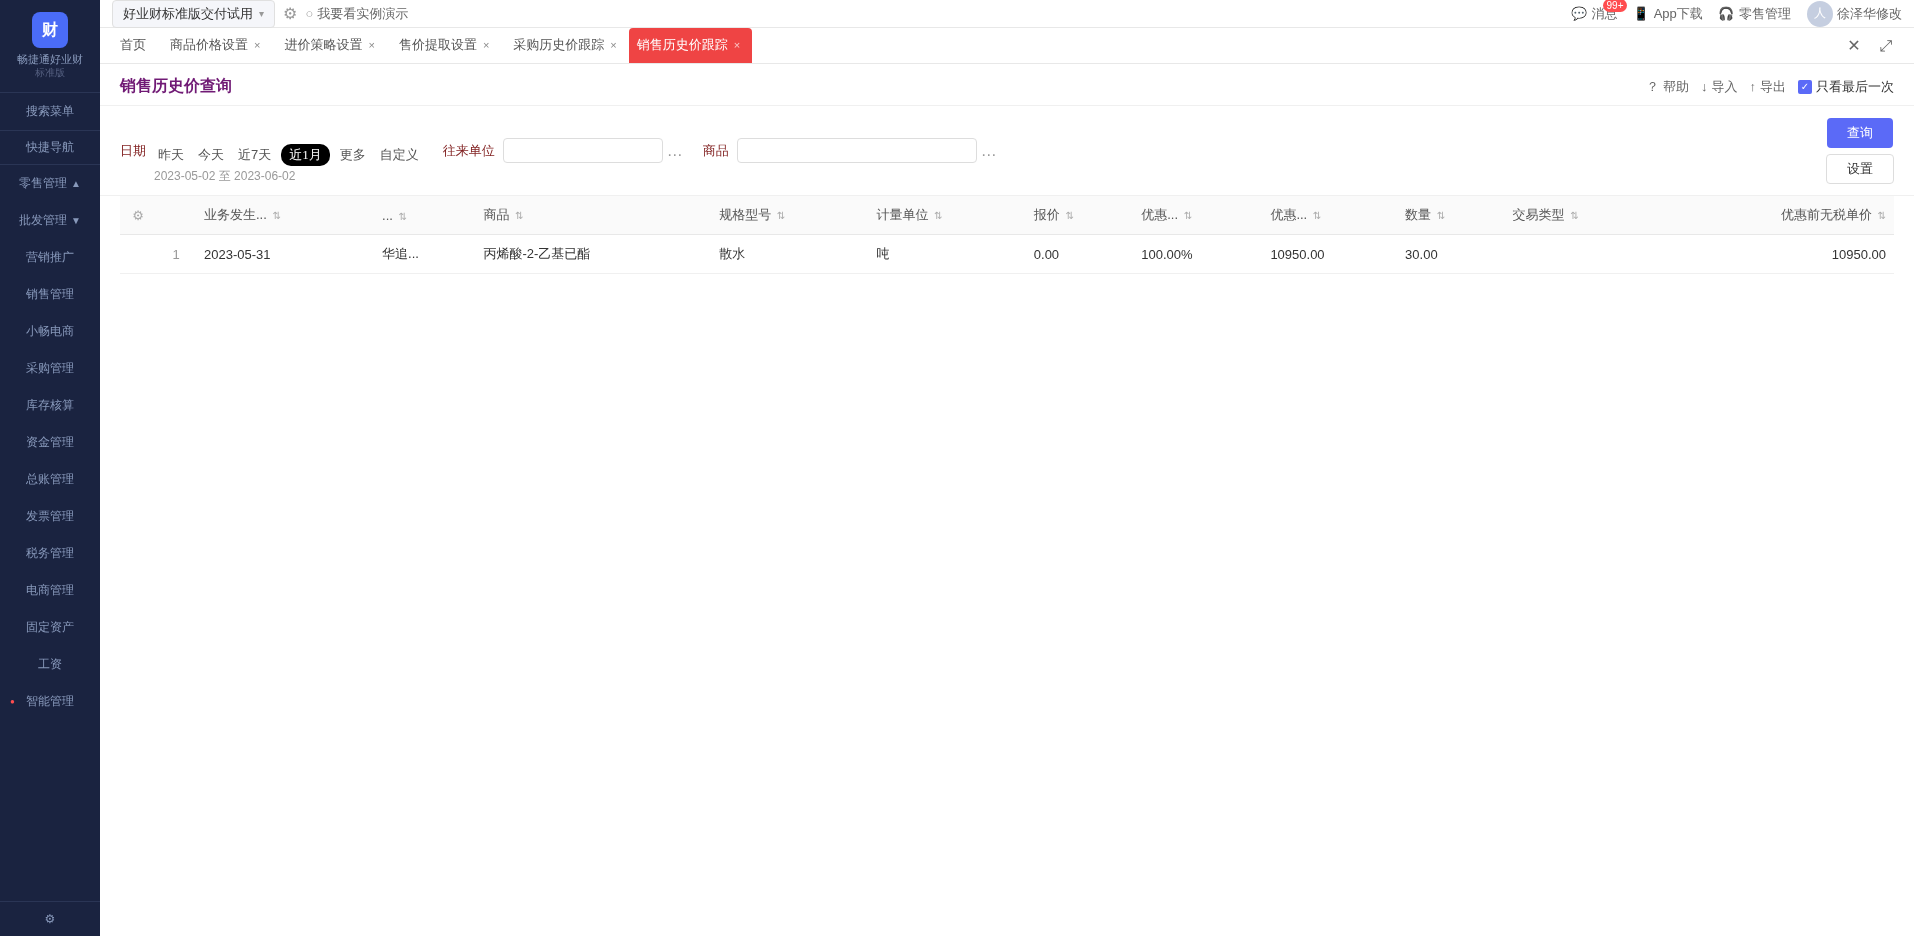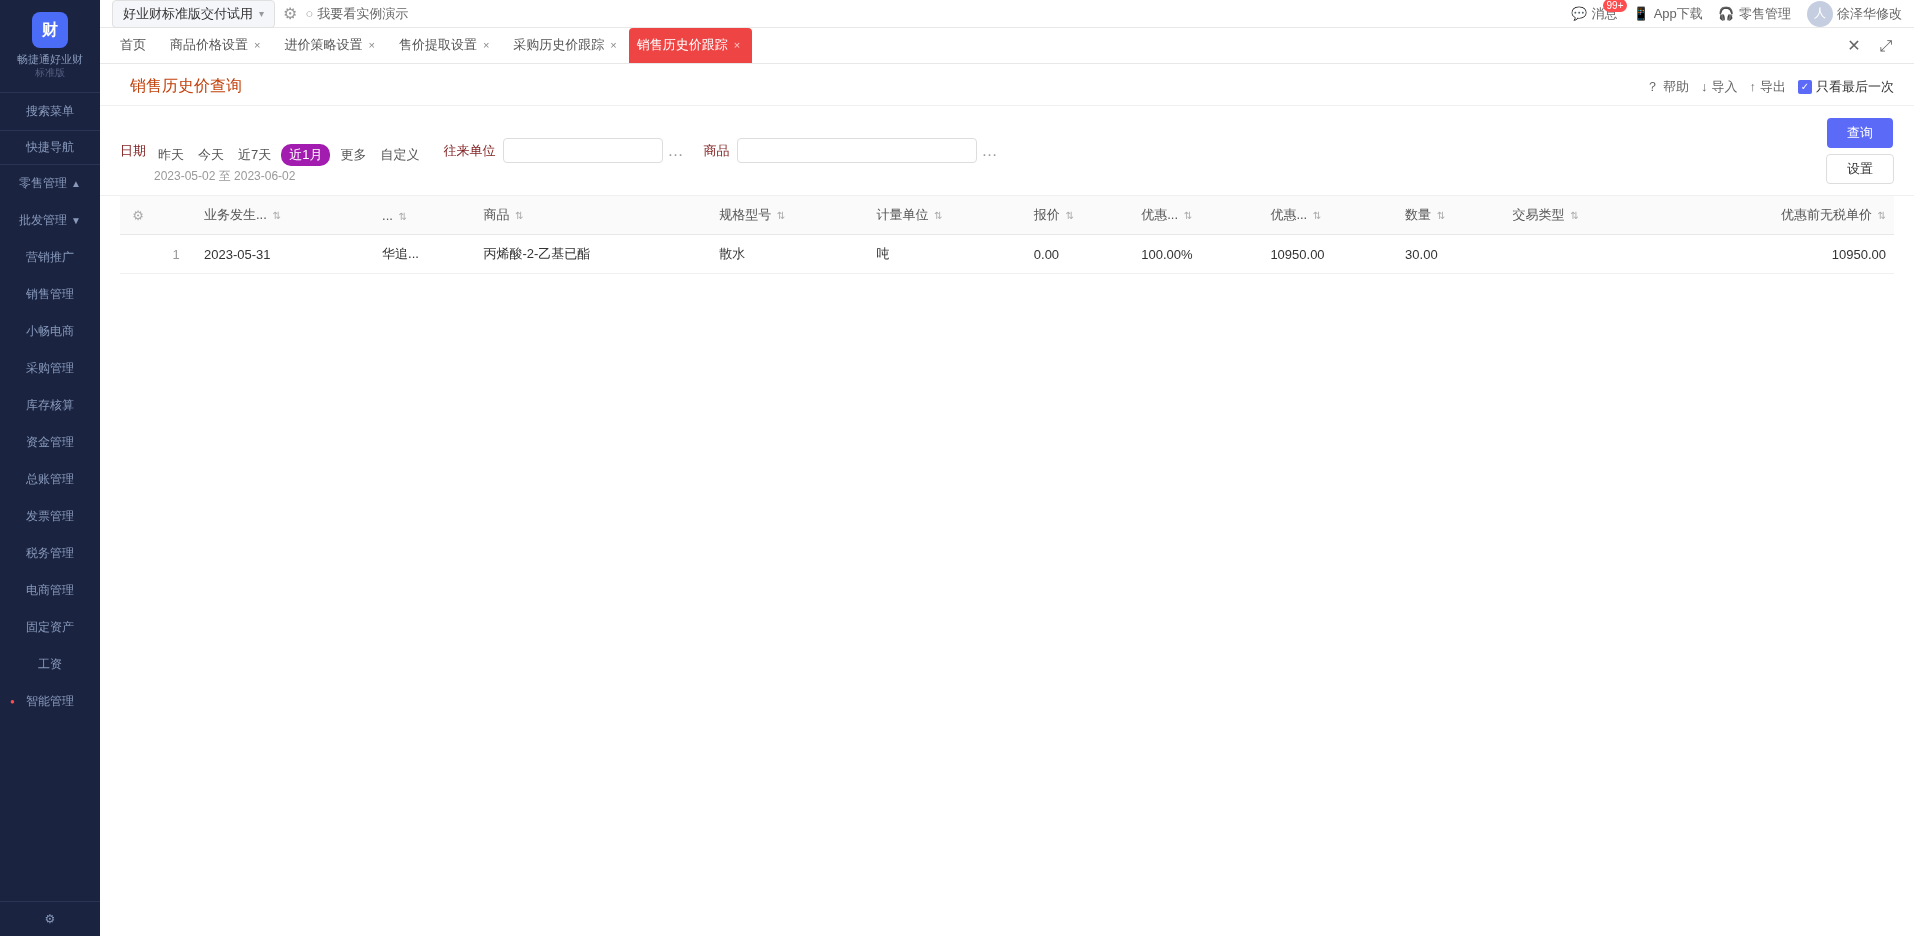--- a/index.html
+++ b/index.html
@@ -201,23 +201,22 @@
     
     .page-header {
       display: flex;
       align-items: center;
       justify-content: space-between;
       padding: 12px 20px 8px;
       border-bottom: 1px solid #f0f0f0;
     }
     .page-title {
       font-size: 16px;
-      font-weight: 400;
-      color: #c2410c;
-      margin-left: 10px;
+      font-weight: 700;
+      color: #701a75;
     }
     .page-header-actions {
       display: flex;
       align-items: center;
       gap: 12px;
     }
     .header-action {
       display: flex; align-items: center; gap: 4px;
       color: #666; font-size: 13px; cursor: pointer;
     }
@@ -253,24 +252,25 @@
     .date-options {
       display: flex; gap: 6px; align-items: center; margin-top: 28px;
     }
     .date-opt {
       font-size: 13px;
       color: #555;
       cursor: pointer;
       padding: 2px 4px;
     }
     .date-opt.active {
-      background: #a21caf;
+      background: #000000;
       color: #fff;
       border-radius: 10px;
       padding: 2px 8px;
+      font-family: Liberation Serif, serif;
     }
     .date-range {
       font-size: 12px;
       color: #999;
       margin-top: 2px;
     }
     .filter-input-group {
       display: flex; align-items: center; gap: 4px;
     }
     .filter-input {

